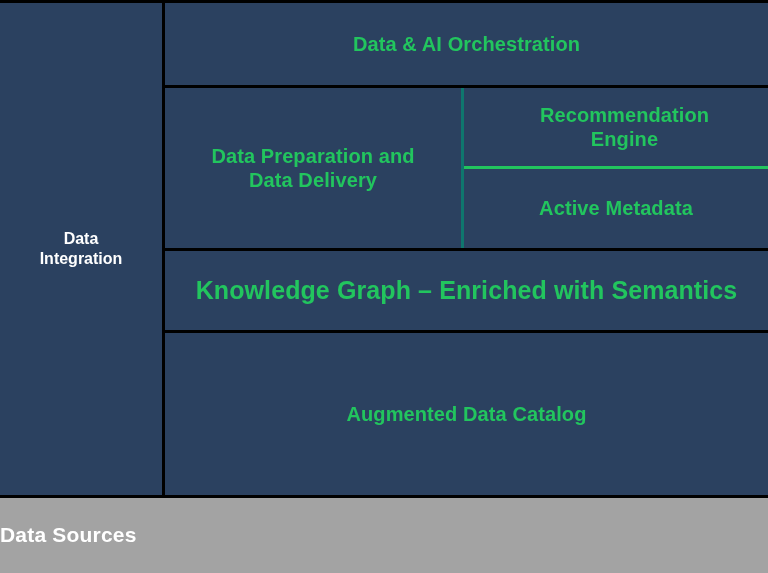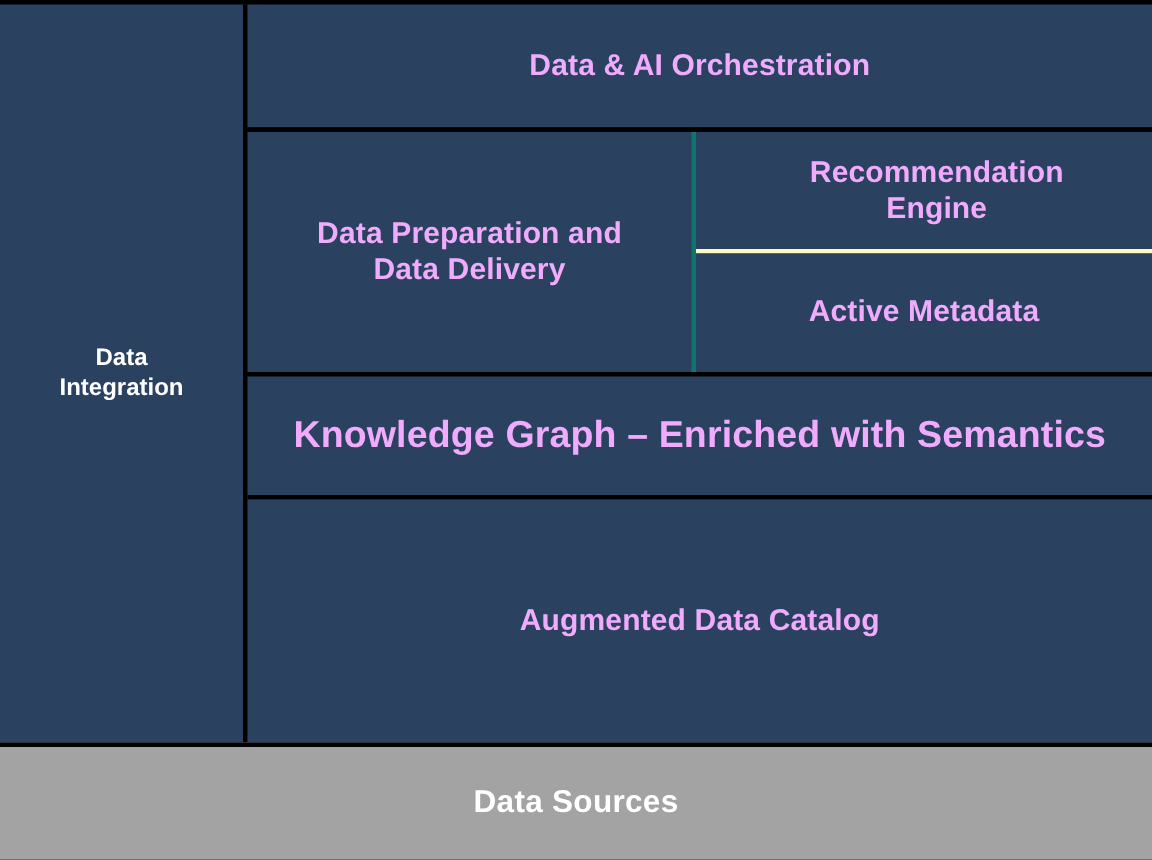--- a/index.html
+++ b/index.html
@@ -33,21 +33,21 @@
     justify-content: center;
     flex: 0 0 auto;
     box-sizing: border-box;
   }
 
   .band-sources {
     height: 78px;
     background: #a3a3a3;
     display: flex;
     align-items: center;
-    justify-content: center;
+    justify-content: flex-start;
     flex: 0 0 auto;
     box-sizing: border-box;
     border-top: 3px solid #000000;
   }
 
   .band-label {
     color: #ffffff;
     font-size: 21px;
     font-weight: bold;
     letter-spacing: 0.2px;
@@ -116,39 +116,39 @@
   .right-stack {
     flex: 1 1 auto;
     display: flex;
     flex-direction: column;
     background: #000000;
     min-width: 0;
   }
 
   .reco-cell {
     flex: 0 0 81px;
-    border-bottom: 3px solid #fef9c3;
+    border-bottom: 3px solid #22c55e;
     padding-left: 17px;
   }
 
   .meta-cell {
     flex: 1 1 auto;
   }
 
   .row-kg {
     flex: 0 0 82px;
     border-bottom: 3px solid #000000;
   }
 
   .row-catalog {
     flex: 1 1 auto;
   }
 
   .cell-label {
-    color: #f0abfc;
+    color: #22c55e;
     font-size: 20px;
     font-weight: bold;
     text-align: center;
     line-height: 1.22;
     letter-spacing: 0.1px;
     padding: 0 8px;
   }
 
   .cell-label.small {
     font-size: 25px;

